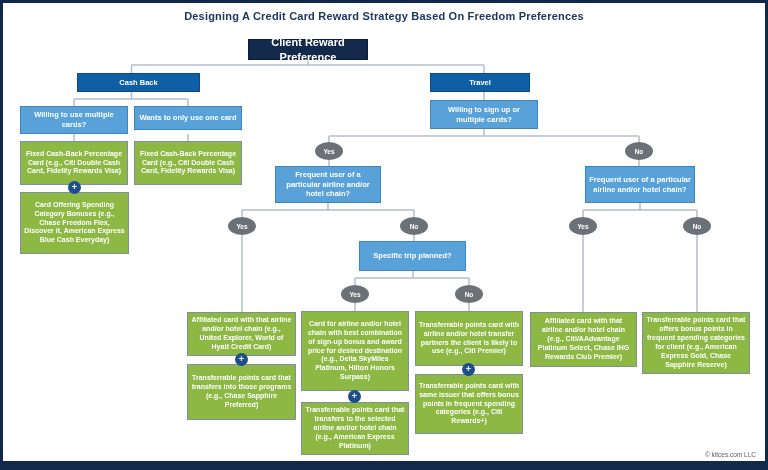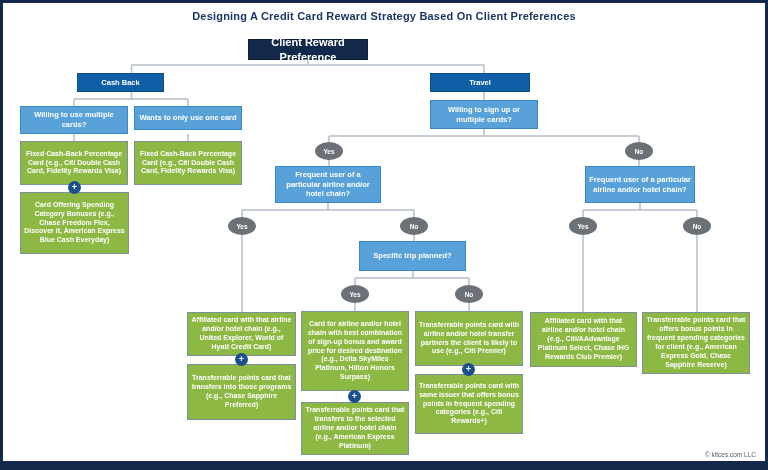--- a/index.html
+++ b/index.html
@@ -37,21 +37,21 @@
   .node,.oval{z-index:2;}
   #footer{
     position:absolute;right:9px;bottom:9px;font-size:6.5px;color:#55606e;
   }
 </style>
 </head>
 <body>
 
 <div id="frame">
 
-  <div id="title">Designing A Credit Card Reward Strategy Based On Client Preferences</div>
+  <div id="title">Designing A Credit Card Reward Strategy Based On Freedom Preferences</div>
 
   <svg class="wires" viewBox="0 0 768 470" fill="none" stroke="#b5bfc8" stroke-width="1.5">
     <path d="M305 57 V62 M128.5 62 H481 M128.5 62 V70 M481 62 V70"></path>
     <path d="M128.5 89 V96 M71 96 H185 M71 96 V103 M185 96 V103"></path>
     <path d="M71 131 V138 M185 131 V138"></path>
     <path d="M481 89 V97"></path>
     <path d="M481 126 V133 M326 133 H636 M326 133 V140 M636 133 V140"></path>
     <path d="M326 156 V163"></path>
     <path d="M325 200 V207 M239 207 H411 M239 207 V215 M411 207 V215"></path>
     <path d="M239 231 V309"></path>
@@ -60,21 +60,21 @@
     <path d="M352 299 V308"></path>
     <path d="M466 299 V308"></path>
     <path d="M636 156 V163"></path>
     <path d="M637 200 V207 M580 207 H694 M580 207 V215 M694 207 V215"></path>
     <path d="M580 231 V309"></path>
     <path d="M694 231 V309"></path>
   </svg>
 
   <div class="node navy" style="left:245px;top:36px;width:120px;height:21px;">Client Reward Preference</div>
 
-  <div class="node mid" style="left:74px;top:70px;width:87px;height:19px;">Cash Back</div>
+  <div class="node mid" style="left:74px;top:70px;width:123px;height:19px;">Cash Back</div>
   <div class="node mid" style="left:427px;top:70px;width:100px;height:19px;">Travel</div>
 
   <div class="node lightblue" style="left:17px;top:103px;width:108px;height:28px;">Willing to use multiple cards?</div>
   <div class="node lightblue" style="left:131px;top:103px;width:108px;height:24px;">Wants to only use one card</div>
 
   <div class="node green" style="left:17px;top:138px;width:108px;height:44px;">Fixed Cash-Back Percentage Card (e.g., Citi Double Cash Card, Fidelity Rewards Visa)</div>
   <div class="plus" style="left:65px;top:178px;">+</div>
   <div class="node green" style="left:17px;top:189px;width:109px;height:62px;">Card Offering Spending Category Bonuses (e.g., Chase Freedom Flex, Discover it, American Express Blue Cash Everyday)</div>
   <div class="node green" style="left:131px;top:138px;width:108px;height:44px;">Fixed Cash-Back Percentage Card (e.g., Citi Double Cash Card, Fidelity Rewards Visa)</div>
 

